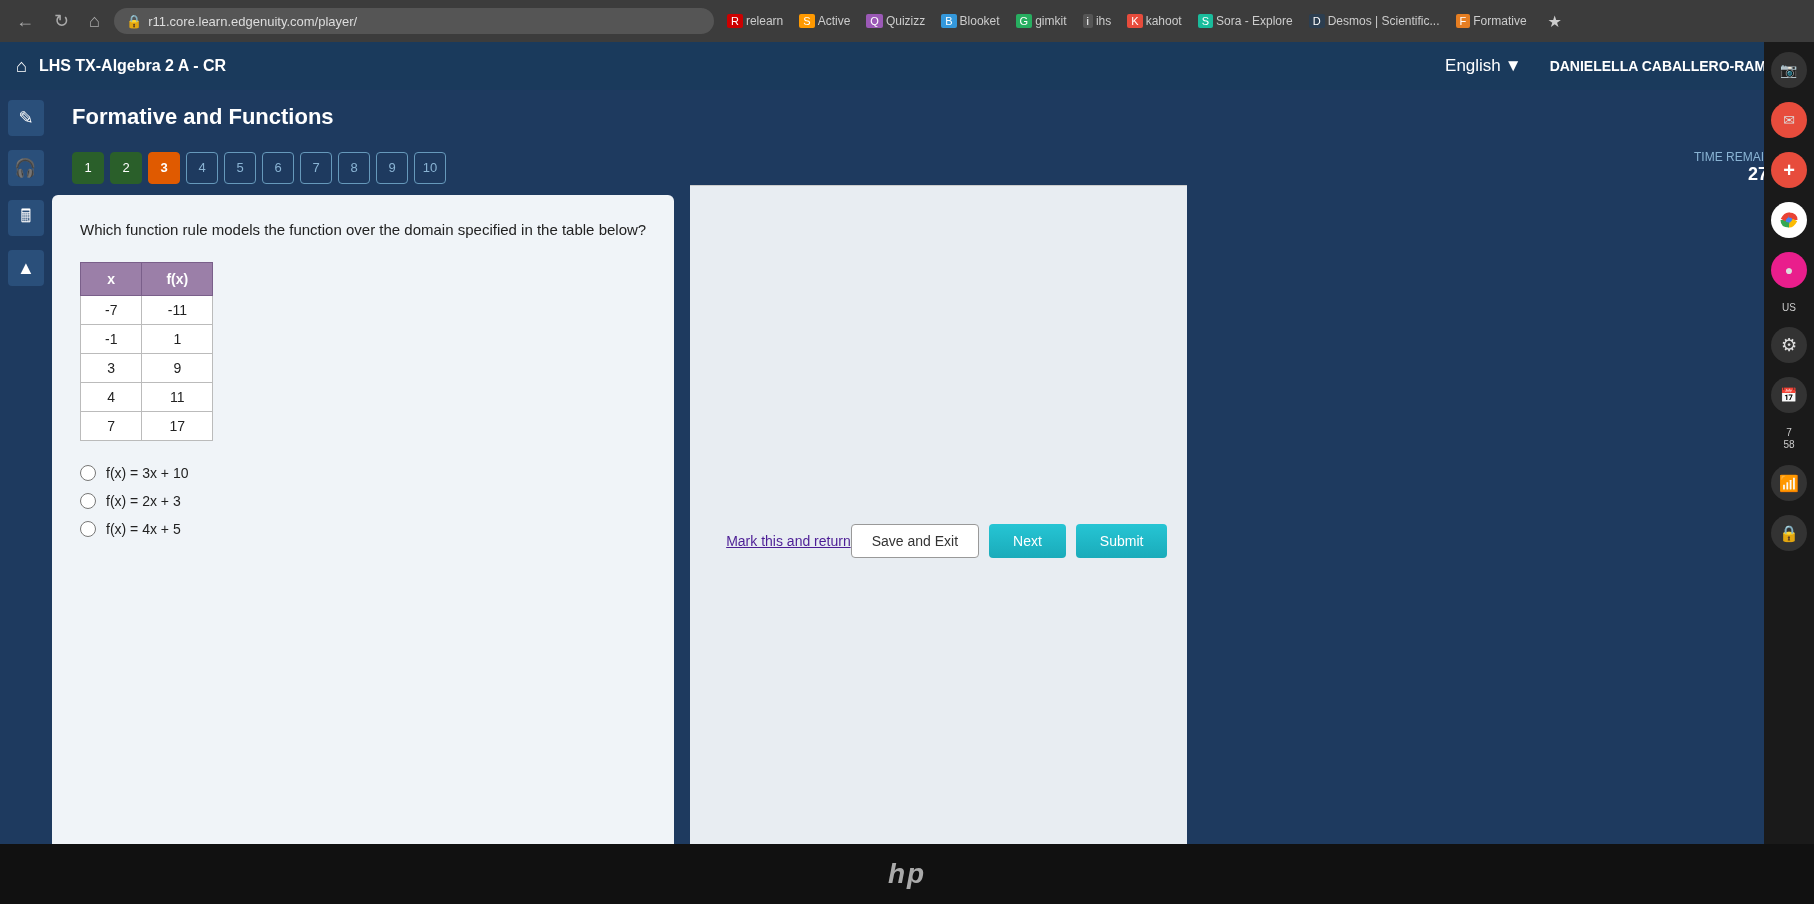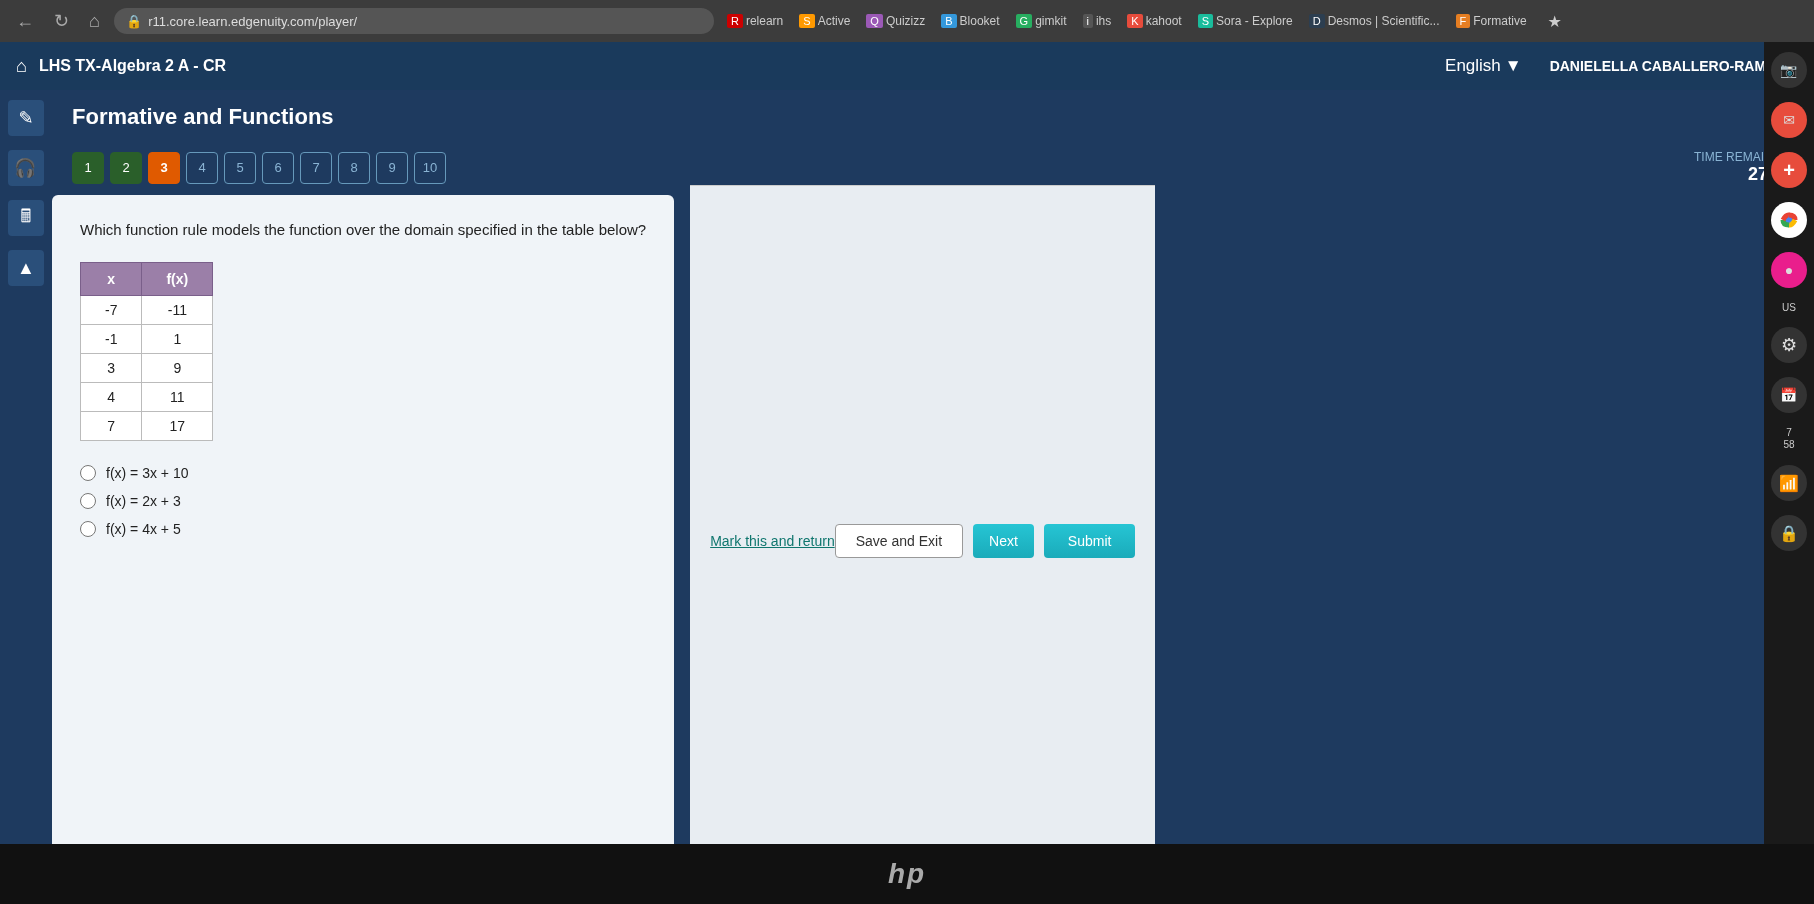--- a/index.html
+++ b/index.html
@@ -277,43 +277,44 @@
       font-size: 14px;
       color: #222;
       cursor: pointer;
     }
     .answer-option input[type="radio"] {
       width: 16px;
       height: 16px;
       cursor: pointer;
     }
     .mark-return-link {
-      color: #0f766e;
+      color: #4c1d95;
       font-size: 14px;
       text-decoration: underline;
       cursor: pointer;
+      margin-left: 16px;
     }
     .btn-group {
       display: flex;
       gap: 10px;
     }
     .btn-save-exit {
       background: #fff;
       border: 1px solid #999;
       color: #333;
       padding: 8px 20px;
       font-size: 14px;
       border-radius: 4px;
       cursor: pointer;
     }
     .btn-next {
       background: linear-gradient(to bottom, #26c5d4, #1aabba);
       border: none;
       color: #fff;
-      padding: 8px 16px;
+      padding: 8px 24px;
       font-size: 14px;
       border-radius: 4px;
       cursor: pointer;
     }
     .btn-submit {
       background: linear-gradient(to bottom, #26c5d4, #1aabba);
       border: none;
       color: #fff;
       padding: 8px 24px;
       font-size: 14px;

